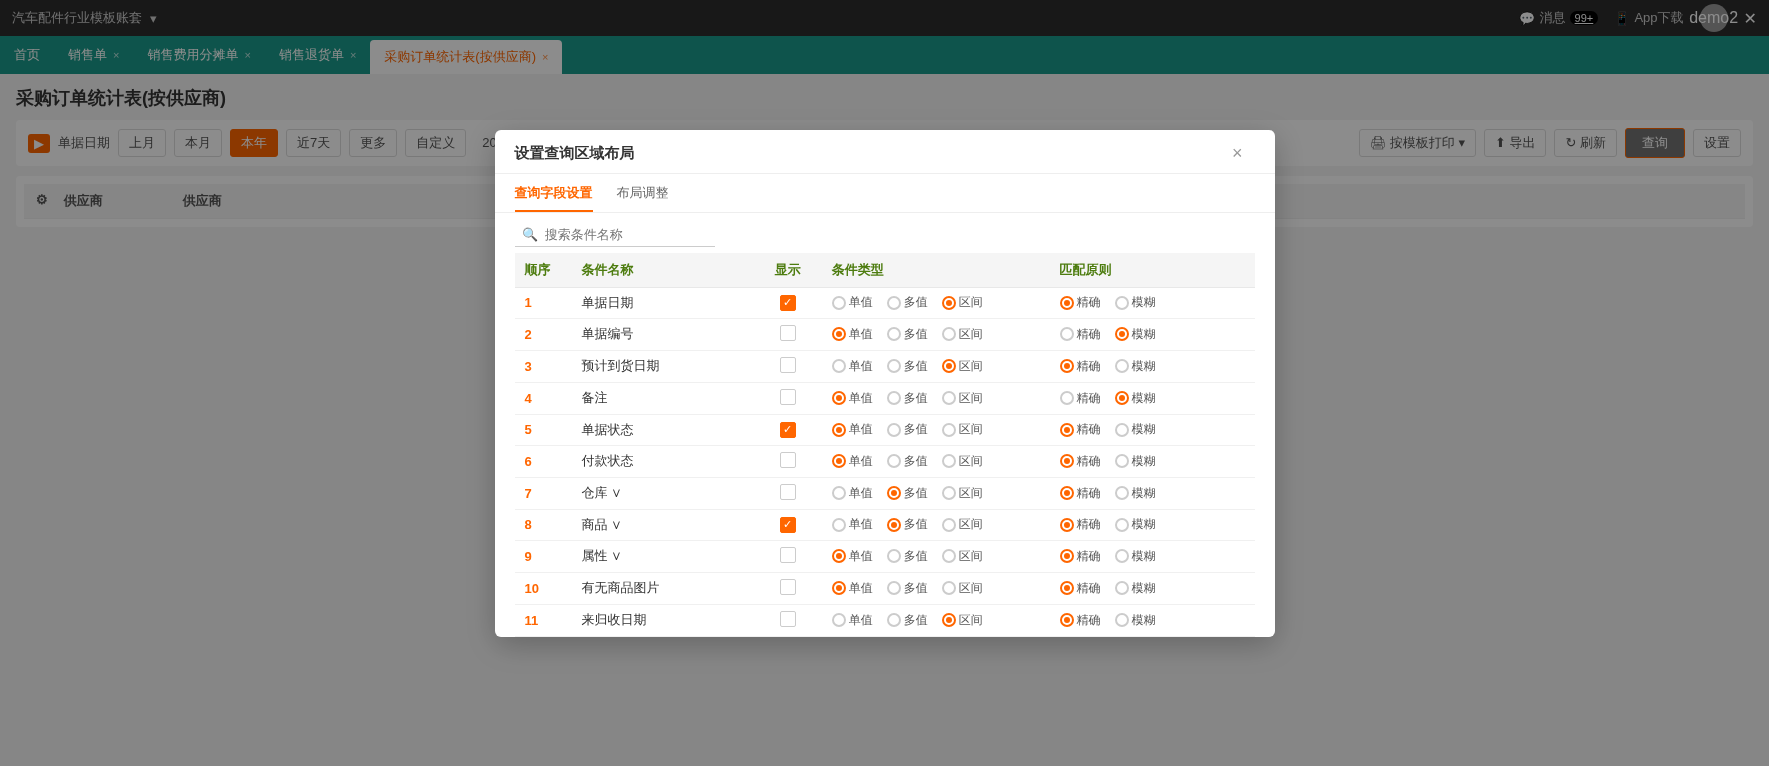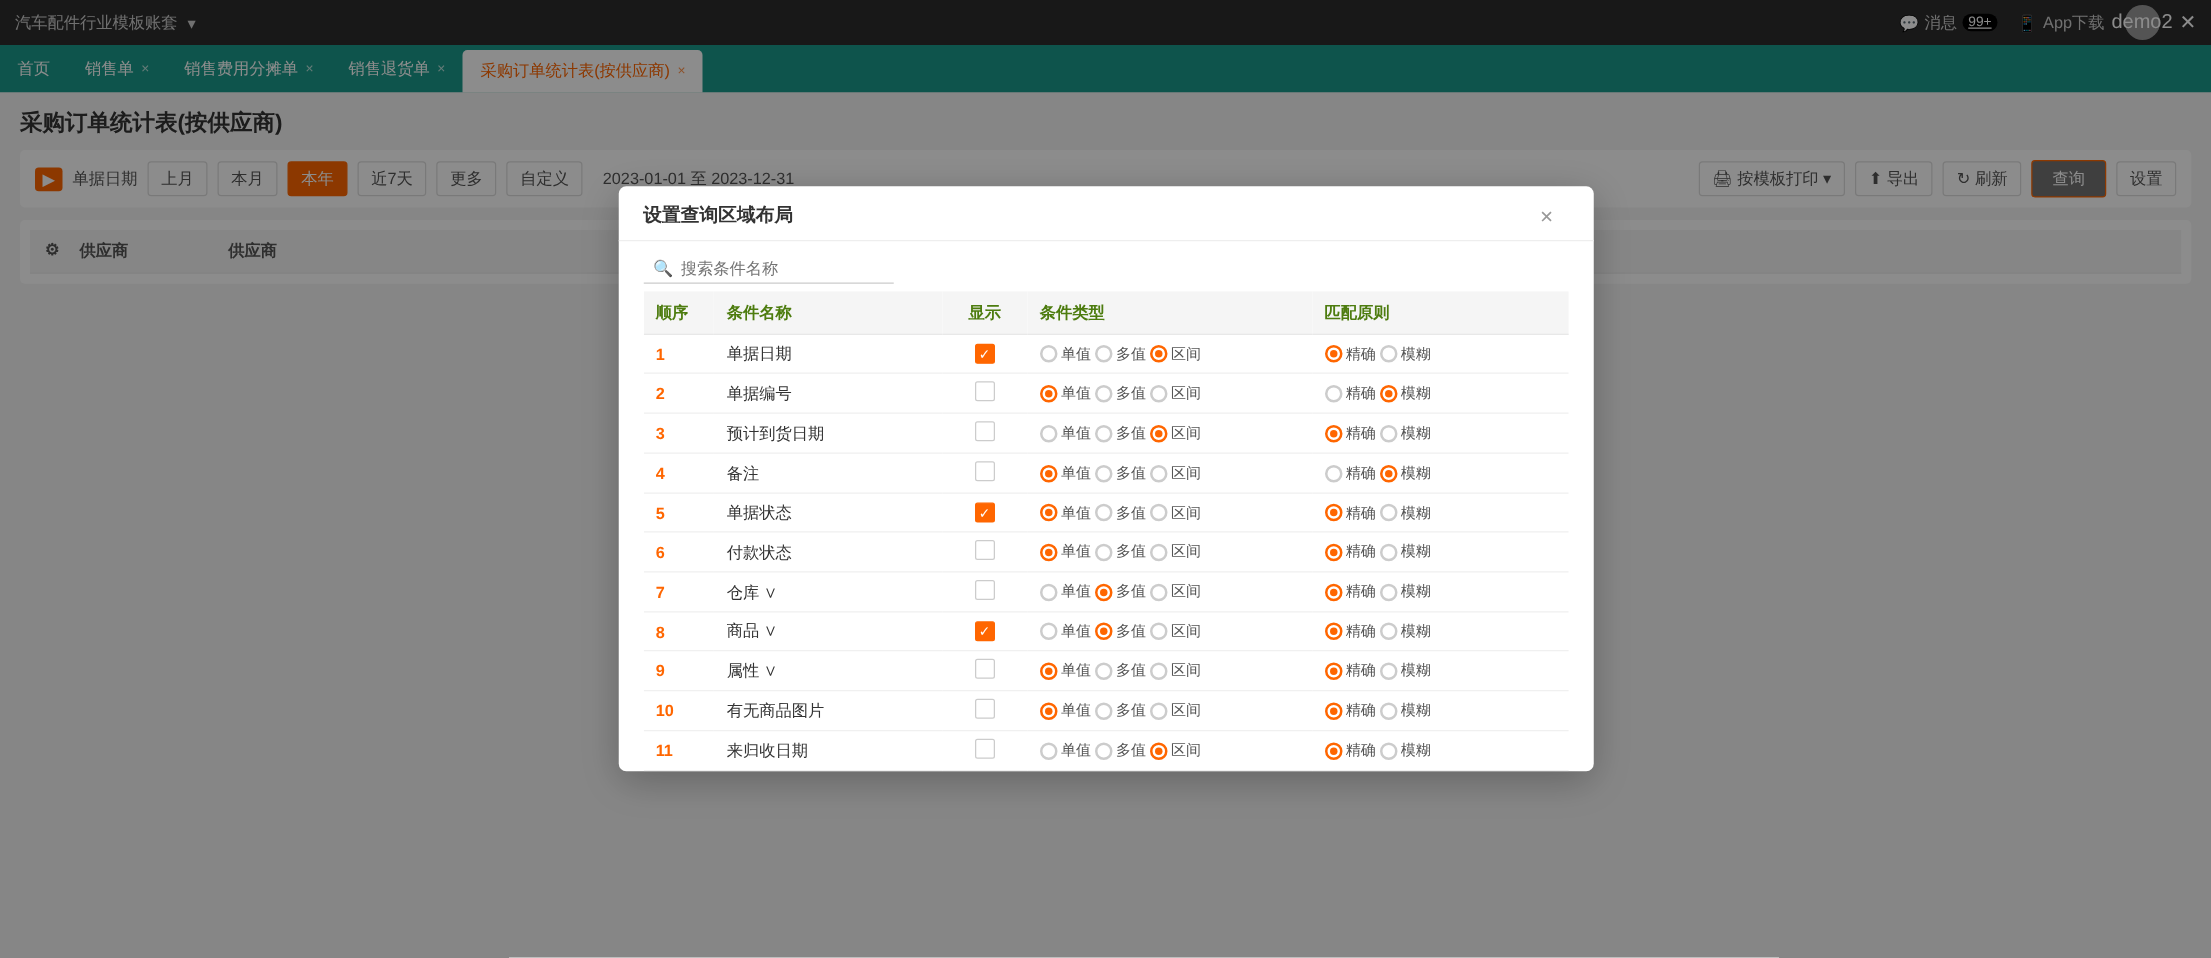--- a/index.html
+++ b/index.html
@@ -101,21 +101,21 @@
     table th { padding: 8px 10px; text-align: left; color: #4d7c0f; font-weight: bold; font-size: 13px; border-bottom: 1px solid #e8e8e8; }
     table td { padding: 6px 10px; font-size: 13px; color: #333; border-bottom: 1px solid #f0f0f0; vertical-align: middle; }
     .row-num { color: #f60; font-weight: bold; }
 
     
     .cb { width: 16px; height: 16px; border: 1px solid #ccc; border-radius: 2px; display: inline-flex; align-items: center; justify-content: center; cursor: pointer; background: #fff; }
     .cb.checked { background: #f60; border-color: #f60; }
     .cb.checked::after { content: '✓'; color: #fff; font-size: 11px; }
 
     
-    .radio-group { display: flex; align-items: flex-end; gap: 3px; }
+    .radio-group { display: flex; align-items: flex-end; gap: 14px; }
     .radio-item { display: flex; align-items: center; gap: 3px; cursor: pointer; }
     .radio-circle { width: 14px; height: 14px; border-radius: 50%; border: 2px solid #ccc; display: inline-flex; align-items: center; justify-content: center; background: #fff; flex-shrink: 0; }
     .radio-circle.selected { border-color: #f60; }
     .radio-circle.selected::after { content: ''; width: 6px; height: 6px; border-radius: 50%; background: #f60; }
     .radio-label { font-size: 12px; color: #555; }
 
     
     .dialog-footer { display: flex; justify-content: flex-end; align-items: center; padding: 14px 20px; gap: 10px; border-top: 1px solid #eee; }
     .btn-cancel { padding: 6px 20px; border: 1px solid #ccc; background: #fff; border-radius: 3px; cursor: pointer; font-size: 13px; color: #555; }
     .btn-save { padding: 6px 20px; border: 1px solid #f60; background: #f60; border-radius: 3px; cursor: pointer; font-size: 13px; color: #fff; }
@@ -216,20 +216,24 @@
 </div>
 
 <div class="overlay">
   <div class="dialog">
 
     <div class="dialog-header">
       <span class="dialog-title">设置查询区域布局</span>
       <span class="dialog-close">×</span>
     </div>
 
+    <div class="dialog-tabs">
+      <div class="dialog-tab active">查询字段设置</div>
+      <div class="dialog-tab">布局调整</div>
+    </div>
 
     <div class="dialog-search">
       <div class="search-wrap">
         <span class="search-icon">🔍</span>
         <input type="text" placeholder="搜索条件名称" style="">
       </div>
     </div>
 
     <div class="dialog-table">
       <table>

